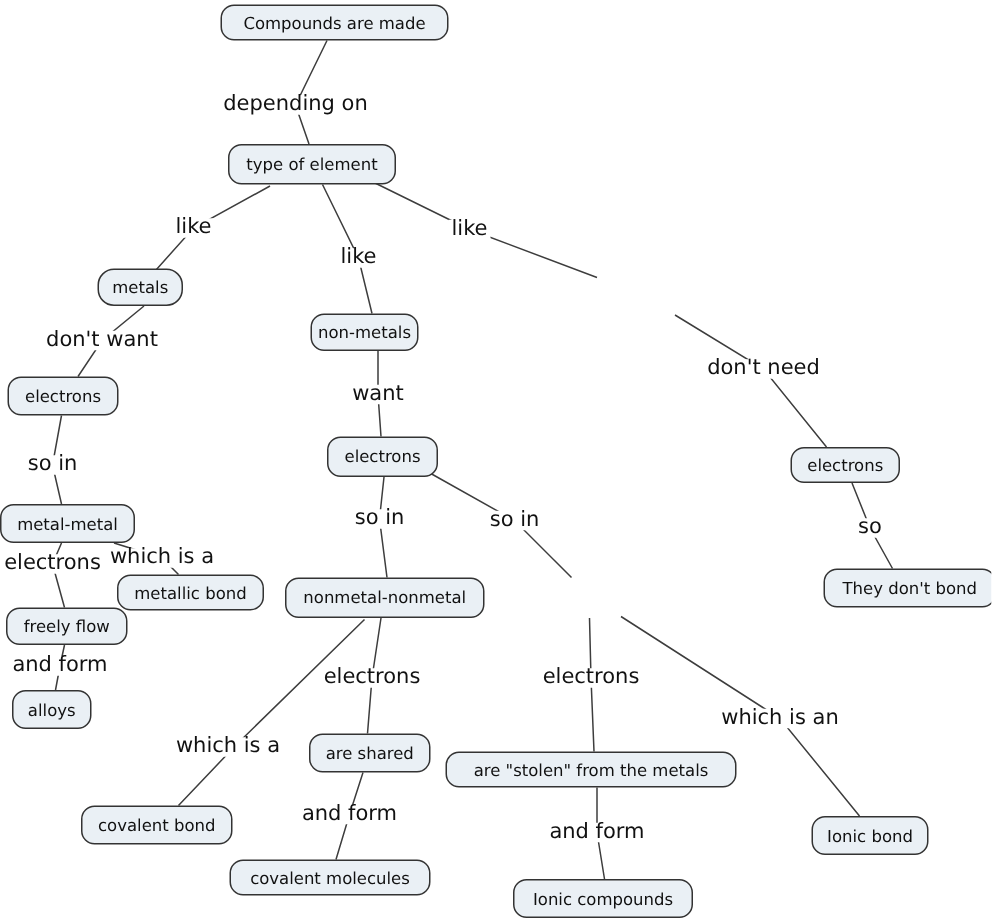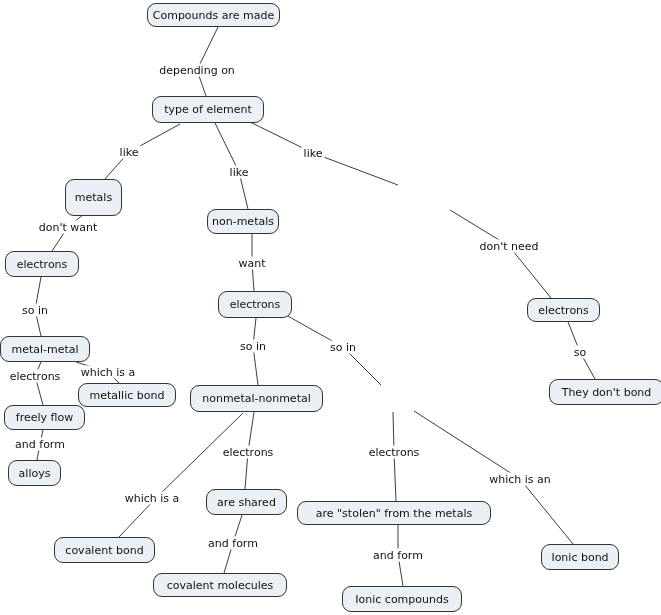--- a/index.html
+++ b/index.html
@@ -36,21 +36,21 @@
     border-radius: 9px;
     font-size: 11px;
     color: var(--text-color, #111111);
     white-space: nowrap;
     padding: 0 4px;
   }
   .edge-label {
     position: absolute;
     transform: translate(-50%, -50%);
     background: var(--bg, #ffffff);
-    font-size: 11px;
+    font-size: 14px;
     line-height: 13px;
     color: var(--text-color, #111111);
     white-space: nowrap;
     padding: 0 2px;
   }
 </style>
 </head>
 <body>
 
 <div id="map">
@@ -89,23 +89,23 @@
     <div class="edge-label" style="left: 253px; top: 346px;">so in</div>
     <div class="edge-label" style="left: 343px; top: 347px;">so in</div>
     <div class="edge-label" style="left: 509px; top: 246px;">don't need</div>
     <div class="edge-label" style="left: 580px; top: 352px;">so</div>
     <div class="edge-label" style="left: 248px; top: 452px;">electrons</div>
     <div class="edge-label" style="left: 152px; top: 498px;">which is a</div>
     <div class="edge-label" style="left: 233px; top: 543px;">and form</div>
     <div class="edge-label" style="left: 394px; top: 452px;">electrons</div>
     <div class="edge-label" style="left: 398px; top: 555px;">and form</div>
     <div class="edge-label" style="left: 520px; top: 479px;">which is an</div>
-    <div class="node" style="left: 147px; top: 3px; width: 133px; height: 24px;">Compounds are made</div>
+    <div class="node" style="left: 147px; top: 3px; width: 152px; height: 24px;">Compounds are made</div>
     <div class="node" style="left: 152px; top: 96px; width: 112px; height: 27px;">type of element</div>
-    <div class="node" style="left: 65px; top: 179px; width: 57px; height: 37px;">metals</div>
+    <div class="node" style="left: 65px; top: 179px; width: 57px; height: 25px; border-radius: 11px;">metals</div>
     <div class="node" style="left: 207px; top: 209px; width: 72px; height: 25px;">non-metals</div>
     <div class="node" style="left: 5px; top: 251px; width: 74px; height: 26px;">electrons</div>
     <div class="node" style="left: 218px; top: 291px; width: 74px; height: 27px;">electrons</div>
     <div class="node" style="left: 527px; top: 298px; width: 73px; height: 24px;">electrons</div>
     <div class="node" style="left: 0px; top: 336px; width: 90px; height: 26px;">metal-metal</div>
     <div class="node" style="left: 78px; top: 383px; width: 98px; height: 24px;">metallic bond</div>
     <div class="node" style="left: 4px; top: 405px; width: 81px; height: 25px;">freely flow</div>
     <div class="node" style="left: 8px; top: 460px; width: 53px; height: 26px;">alloys</div>
     <div class="node" style="left: 190px; top: 385px; width: 133px; height: 27px;">nonmetal-nonmetal</div>
     <div class="node" style="left: 549px; top: 379px; width: 115px; height: 26px;">They don't bond</div>

